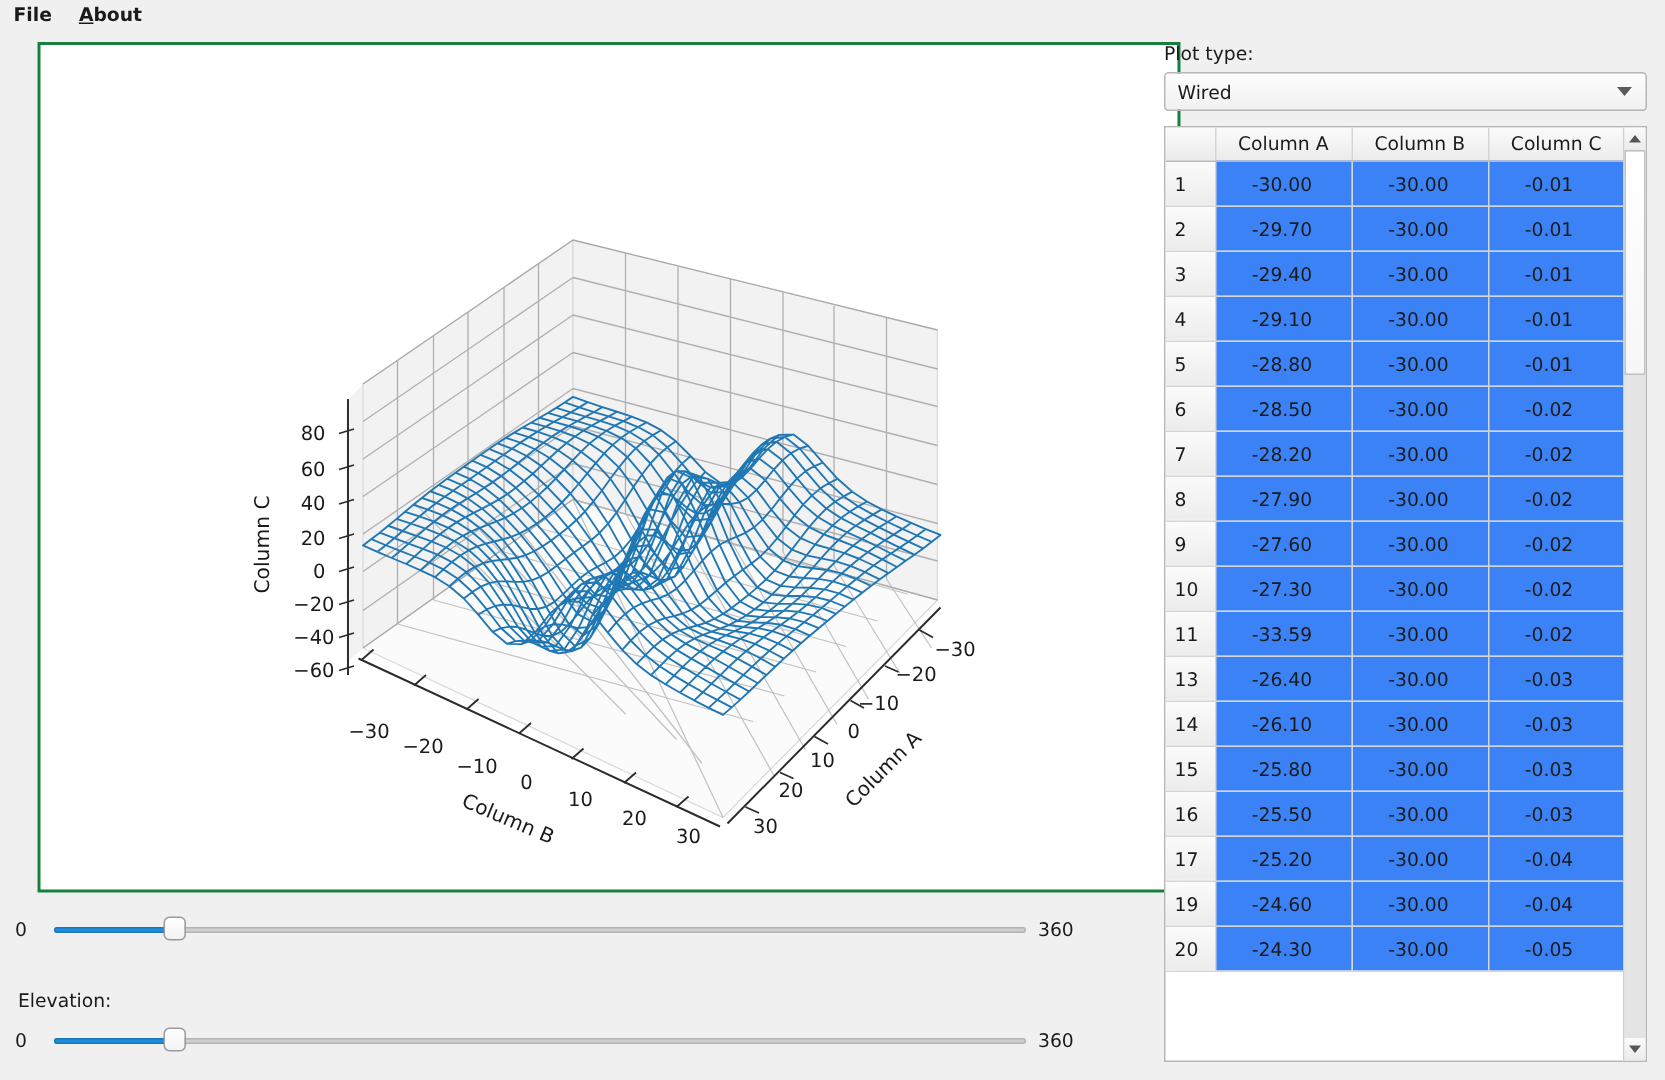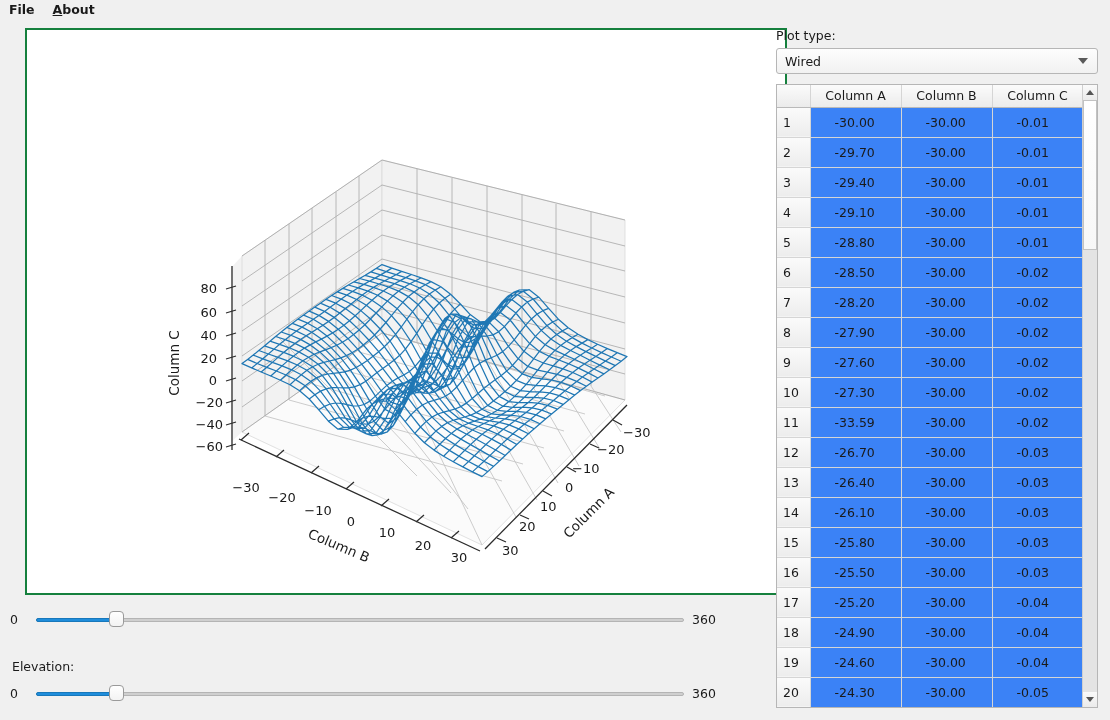--- a/index.html
+++ b/index.html
@@ -417,26 +417,20 @@
                 <td class="cell col-b">-30.00</td>
                 <td class="cell col-c">-0.02</td>
               </tr>
               <tr>
                 <td class="rownum">11</td>
                 <td class="cell col-a">-33.59</td>
                 <td class="cell col-b">-30.00</td>
                 <td class="cell col-c">-0.02</td>
               </tr>
               <tr>
-                <td class="rownum">12</td>
-                <td class="cell col-a">-26.70</td>
-                <td class="cell col-b">-30.00</td>
-                <td class="cell col-c">-0.03</td>
-              </tr>
-              <tr>
                 <td class="rownum">13</td>
                 <td class="cell col-a">-26.40</td>
                 <td class="cell col-b">-30.00</td>
                 <td class="cell col-c">-0.03</td>
               </tr>
               <tr>
                 <td class="rownum">14</td>
                 <td class="cell col-a">-26.10</td>
                 <td class="cell col-b">-30.00</td>
                 <td class="cell col-c">-0.03</td>
@@ -449,26 +443,20 @@
               </tr>
               <tr>
                 <td class="rownum">16</td>
                 <td class="cell col-a">-25.50</td>
                 <td class="cell col-b">-30.00</td>
                 <td class="cell col-c">-0.03</td>
               </tr>
               <tr>
                 <td class="rownum">17</td>
                 <td class="cell col-a">-25.20</td>
-                <td class="cell col-b">-30.00</td>
-                <td class="cell col-c">-0.04</td>
-              </tr>
-              <tr>
-                <td class="rownum">18</td>
-                <td class="cell col-a">-24.90</td>
                 <td class="cell col-b">-30.00</td>
                 <td class="cell col-c">-0.04</td>
               </tr>
               <tr>
                 <td class="rownum">19</td>
                 <td class="cell col-a">-24.60</td>
                 <td class="cell col-b">-30.00</td>
                 <td class="cell col-c">-0.04</td>
               </tr>
               <tr>

